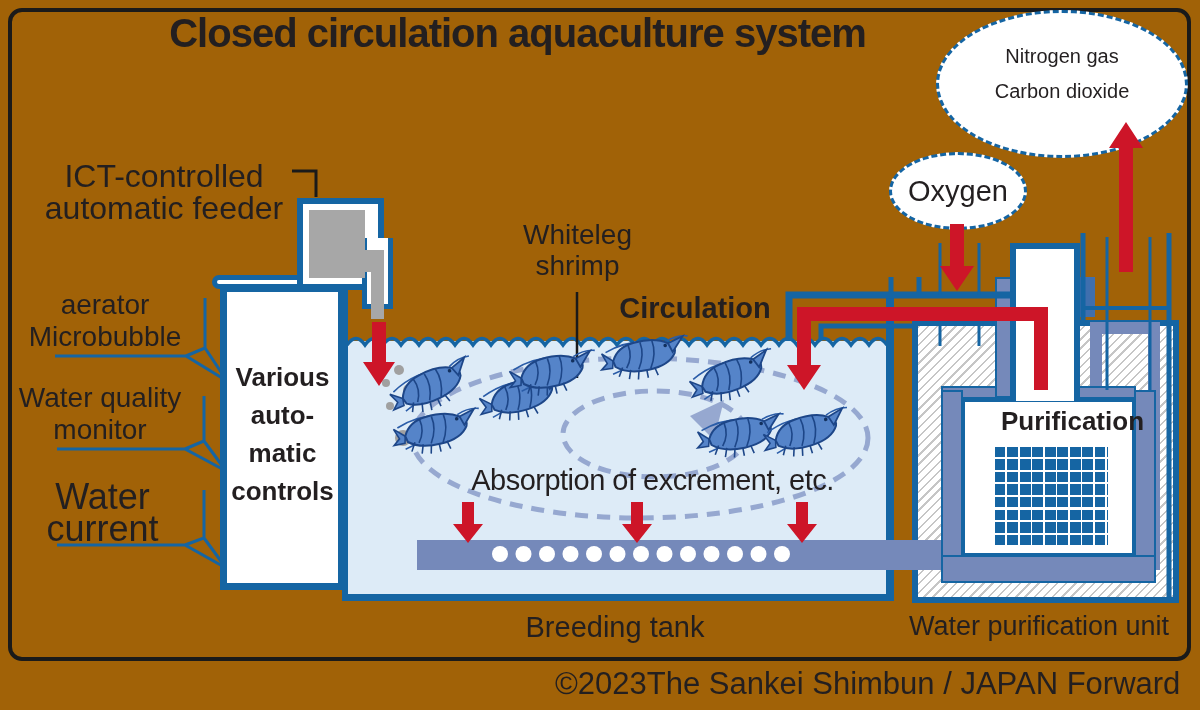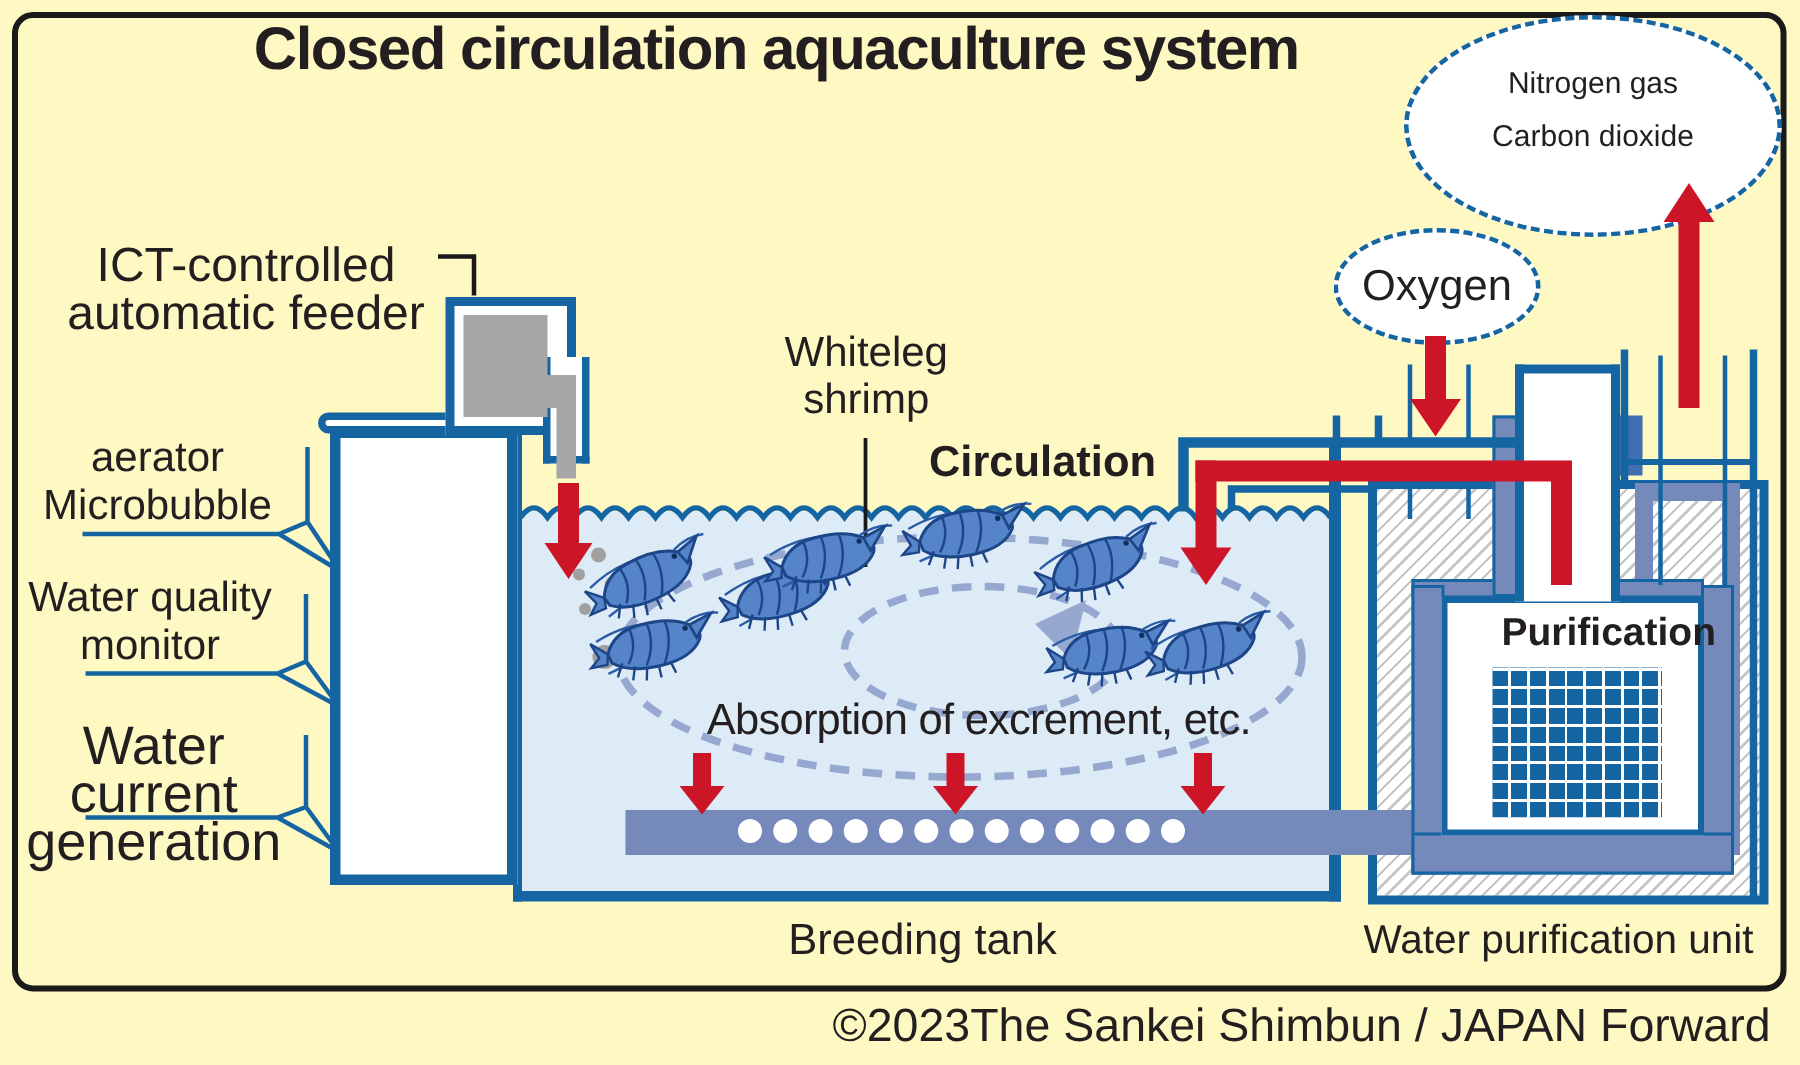--- a/index.html
+++ b/index.html
@@ -1,17 +1,17 @@
 <!DOCTYPE html>
 <html><head>
 <meta charset="utf-8">
 <style>
   html,body{margin:0;padding:0;background:#ffffff;}
   *{box-sizing:border-box;}
-  #stage{position:relative;width:1200px;height:710px;background:#fef9c3;overflow:hidden;
+  #stage{position:relative;width:1200px;height:710px;background:#a16207;overflow:hidden;
          font-family:"Liberation Sans","DejaVu Sans",sans-serif;color:#231f20;}
   .abs{position:absolute;}
   
   #frame{left:8px;top:8px;width:1183px;height:653px;border:4px solid #1a1a1a;border-radius:14px;z-index:1;}
   
   #title{left:95px;top:11px;width:845px;text-align:center;font-size:40px;font-weight:bold;
          letter-spacing:-1px;z-index:20;}
   
   #water{left:348px;top:341px;width:538px;height:253px;background:#ddebf7;z-index:4;}
   .wall{background:#1565a3;z-index:10;}
@@ -126,20 +126,26 @@
       <use href="#shrimp" transform="translate(478,374) rotate(-10,44,24)"></use>
       <use href="#shrimp" transform="translate(508,350) rotate(-6,44,24)"></use>
       <use href="#shrimp" transform="translate(600,334) rotate(-4,44,24)"></use>
       <use href="#shrimp" transform="translate(688,354) rotate(-14,44,24)"></use>
       <use href="#shrimp" transform="translate(696,412) rotate(-4,44,24)"></use>
       <use href="#shrimp" transform="translate(762,410) rotate(-10,44,24)"></use>
     </g>
   </svg>
 
   <div class="abs" id="controls-box"></div>
+  <div class="abs" id="controls-text">
+    <div>Various</div>
+    <div>auto-</div>
+    <div>matic</div>
+    <div>controls</div>
+  </div>
   <div class="abs" id="ledge"></div>
   <div class="abs" id="feeder-box"></div>
   <div class="abs" id="feeder-channel"></div>
   <div class="abs" id="hopper"></div>
   <div class="abs" id="hopper-neck"></div>
   <div class="abs" id="spout"></div>
 
   <div class="abs hatch" id="purifier-box"></div>
   <div class="abs" id="right-vessel-liner"></div>
   <div class="abs steel" id="u-cap-left"></div>
@@ -169,21 +175,20 @@
   <div class="abs lbl" id="microbubble-label">
     <div>aerator</div>
     <div>Microbubble</div>
   </div>
   <div class="abs lbl" id="quality-label">
     <div>Water quality</div>
     <div>monitor</div>
   </div>
   <div class="abs lbl" id="current-label">
     <div>Water current</div>
-    <div>generation</div>
   </div>
   <div class="abs lbl" id="whiteleg-label">
     <div>Whiteleg</div>
     <div>shrimp</div>
   </div>
   <div class="abs lbl" id="circulation-label">Circulation</div>
   <div class="abs lbl" id="absorption-label">Absorption of excrement, etc.</div>
   <div class="abs lbl" id="breeding-label">Breeding tank</div>
   <div class="abs lbl" id="wpu-label">Water purification unit</div>
   <div class="abs" id="copyright">©2023The Sankei Shimbun / JAPAN Forward</div>

